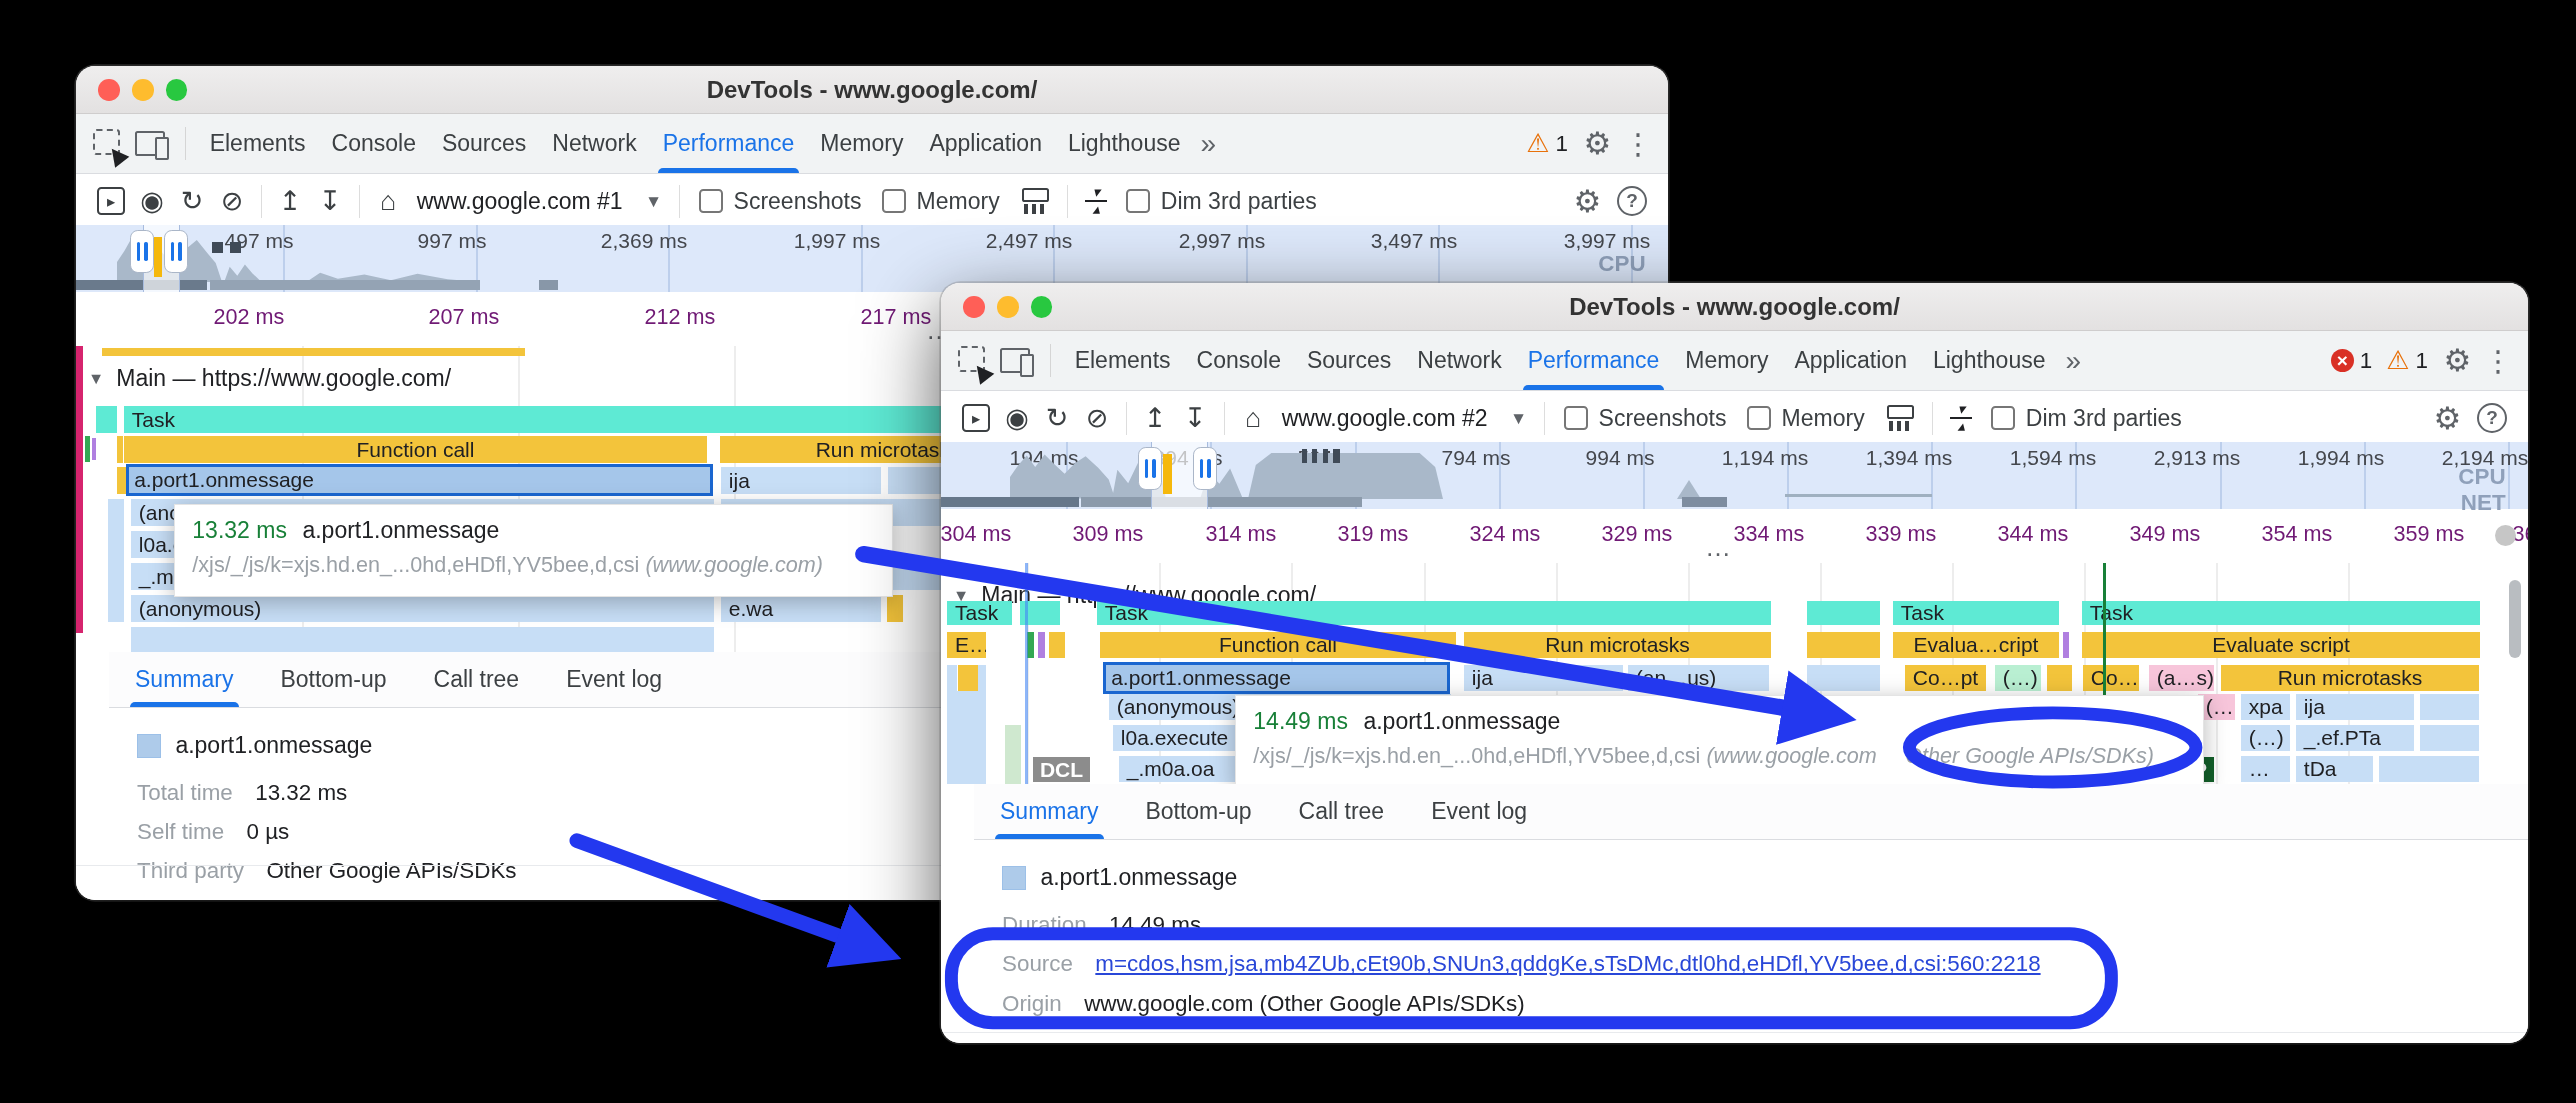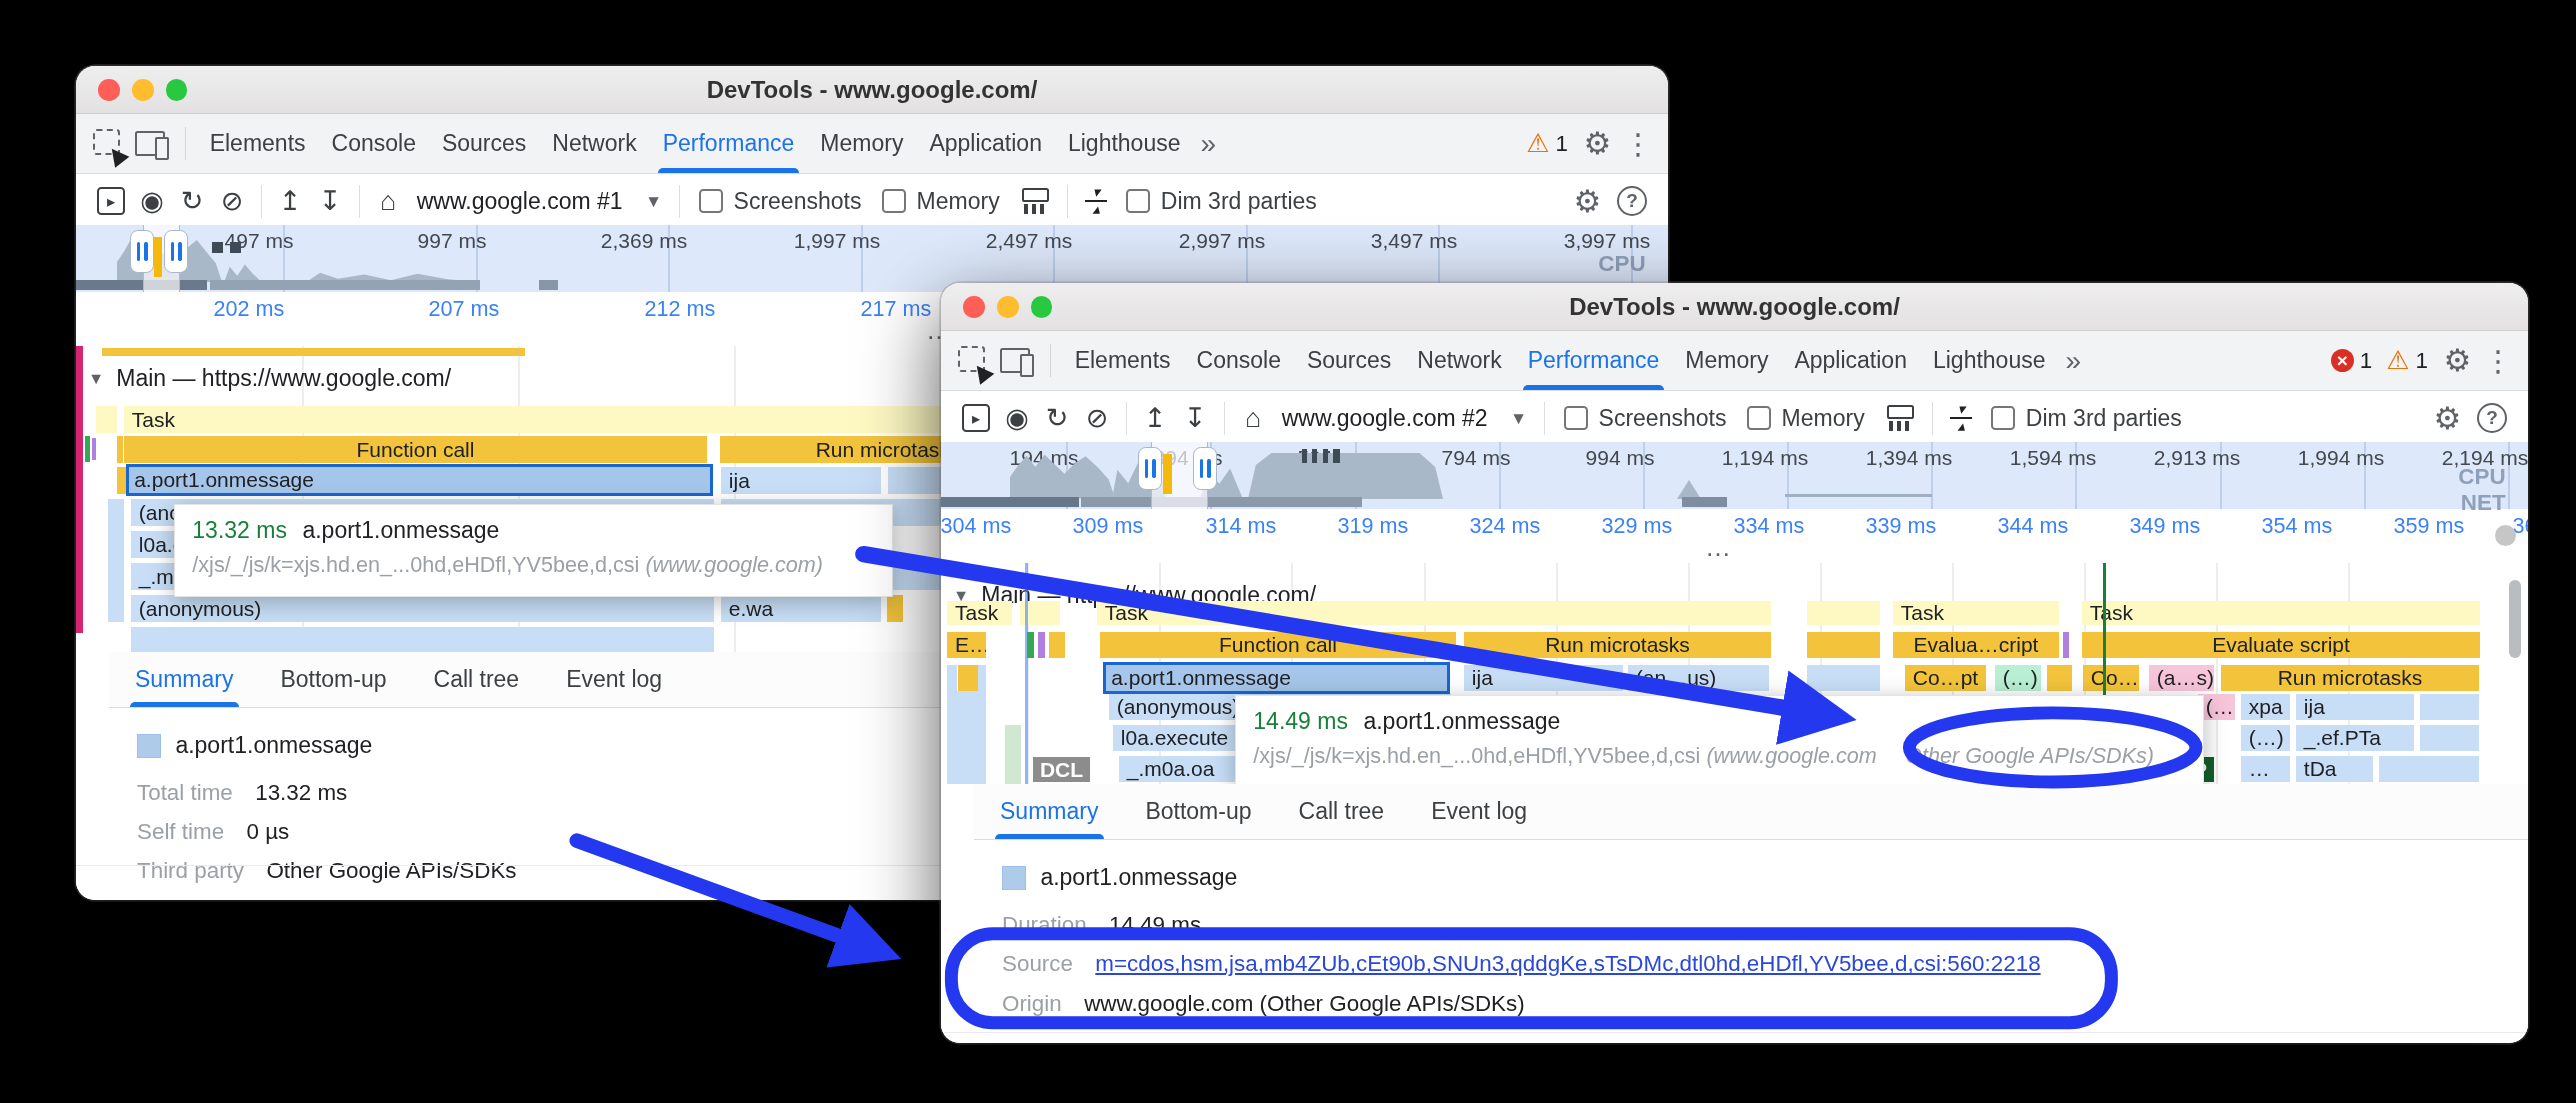--- a/index.html
+++ b/index.html
@@ -62,30 +62,30 @@
   .mm-net{position:absolute;bottom:1.7px;height:10.4px;background:#94a3b4;}
   .mm-sel{position:absolute;top:0;bottom:0;background:rgba(255,255,255,.68);
           border-left:1.7px solid #a8bcde;border-right:1.7px solid #a8bcde;}
   .handle{position:absolute;top:5.2px;width:22.4px;height:41px;background:#fff;border:1.7px solid #aab6c8;border-radius:7.8px;
           display:flex;align-items:center;justify-content:center;gap:4.3px;z-index:3;}
   .handle i{width:3.5px;height:19px;background:#1a73e8;border-radius:1.7px;}
   .ybar{position:absolute;background:#f5b80c;z-index:2;}
   .sq{position:absolute;width:11.2px;height:11.2px;background:#3f4a57;}
   
   .ruler{position:absolute;left:0;right:0;top:226px;height:54px;background:#fff;border-bottom:0.9px solid #e6e6e6;}
-  .rtick{position:absolute;top:4px;transform:translateX(-50%);font-size:21.6px;color:#3b82f6;white-space:nowrap;}
+  .rtick{position:absolute;top:12px;transform:translateX(-50%);font-size:21.6px;color:#701a75;white-space:nowrap;}
   .ell{position:absolute;font-size:26px;color:#5f6368;z-index:4;}
   
   .flame{position:absolute;left:0;right:0;top:280px;background:#fff;overflow:hidden;}
   .vline{position:absolute;top:0;bottom:0;width:1.7px;background:#ededed;}
   .mainhdr{position:absolute;left:12px;top:19px;font-size:23px;color:#202124;display:flex;gap:12px;align-items:center;white-space:nowrap;z-index:1;}
   .exp{font-size:16.4px;color:#5f6368;font-style:normal;}
   .fb{position:absolute;font-size:21px;line-height:27px;height:27px;padding:0 7.8px;color:#202124;white-space:nowrap;
       overflow:hidden;box-sizing:border-box;z-index:2;}
-  .g{background:#fef9c3;border-left:1.7px solid #fff;}
+  .g{background:#5eead4;border-left:1.7px solid #fff;}
   .y{background:#f3c43b;border-left:1.7px solid #fff;text-align:center;}
   .b{background:#c7def6;border-left:1.7px solid #fff;}
   .mint{background:#b9efd2;border-left:1.7px solid #fff;}
   .pink{background:#f7c5da;border-left:1.7px solid #fff;}
   .selbar{background:#a5c6ea;border:3.5px solid #1a66d0;height:32px;line-height:25px;padding:0 5.2px;}
   .bdg{position:absolute;font-size:21px;font-weight:700;color:#fff;text-align:center;line-height:25px;height:25px;z-index:3;}
   .bdg-gray{background:#8c8c8c;}
   .bdg-grn{background:#1ea353;}
   .bdg-dgrn{background:#13602a;}
   .deco{position:absolute;}

